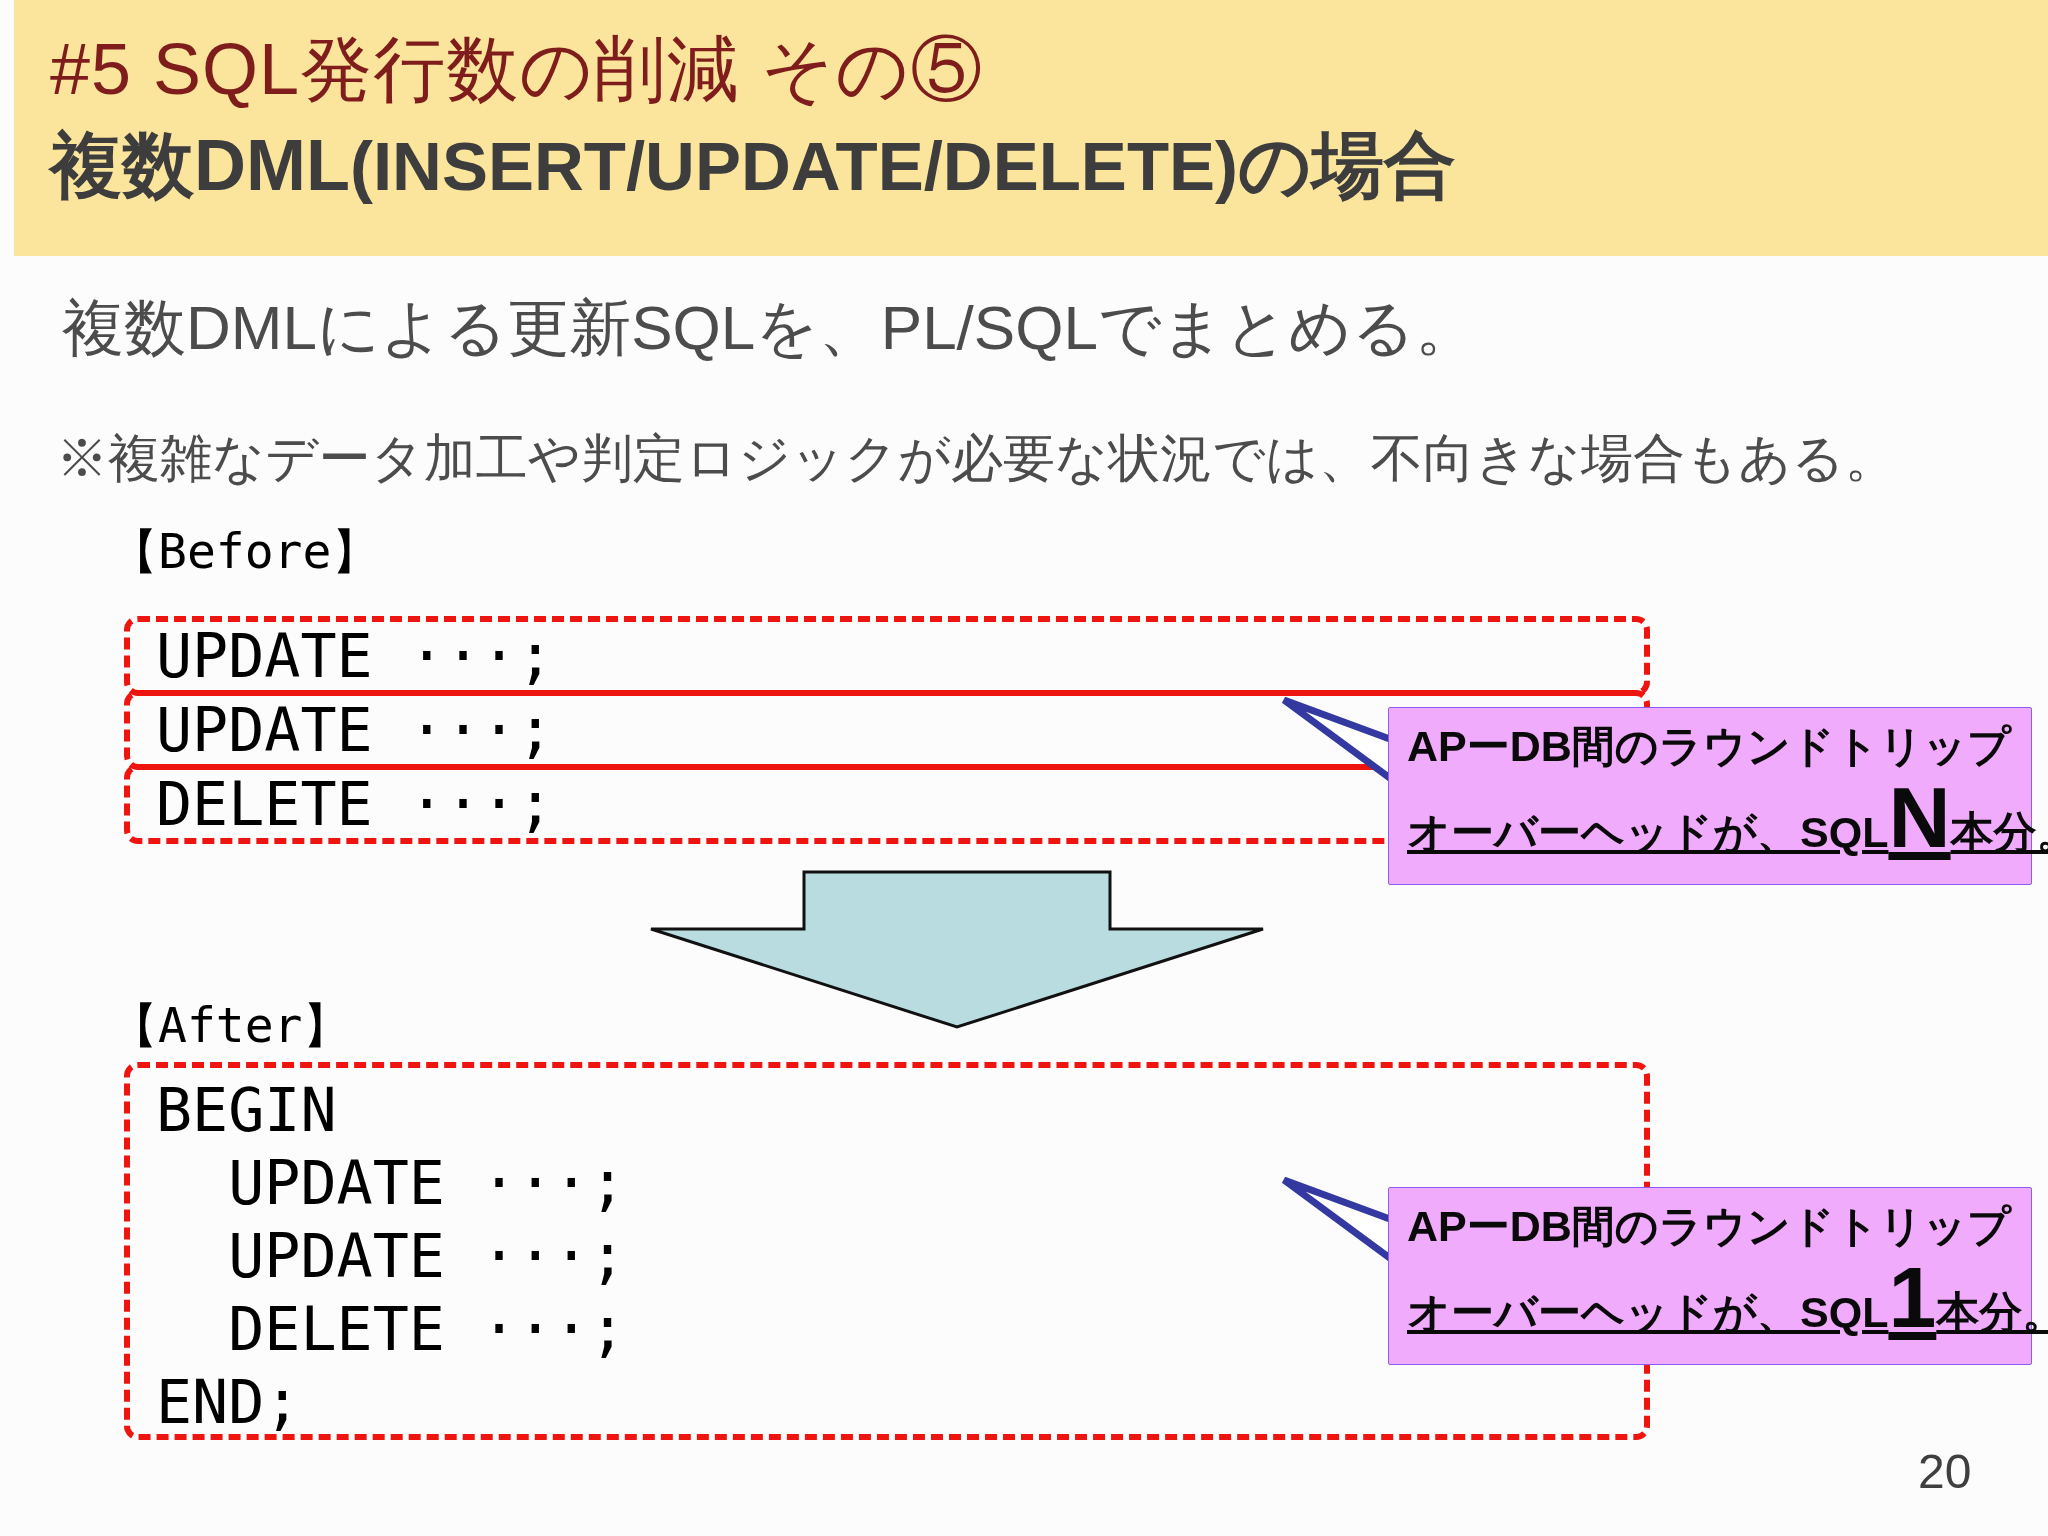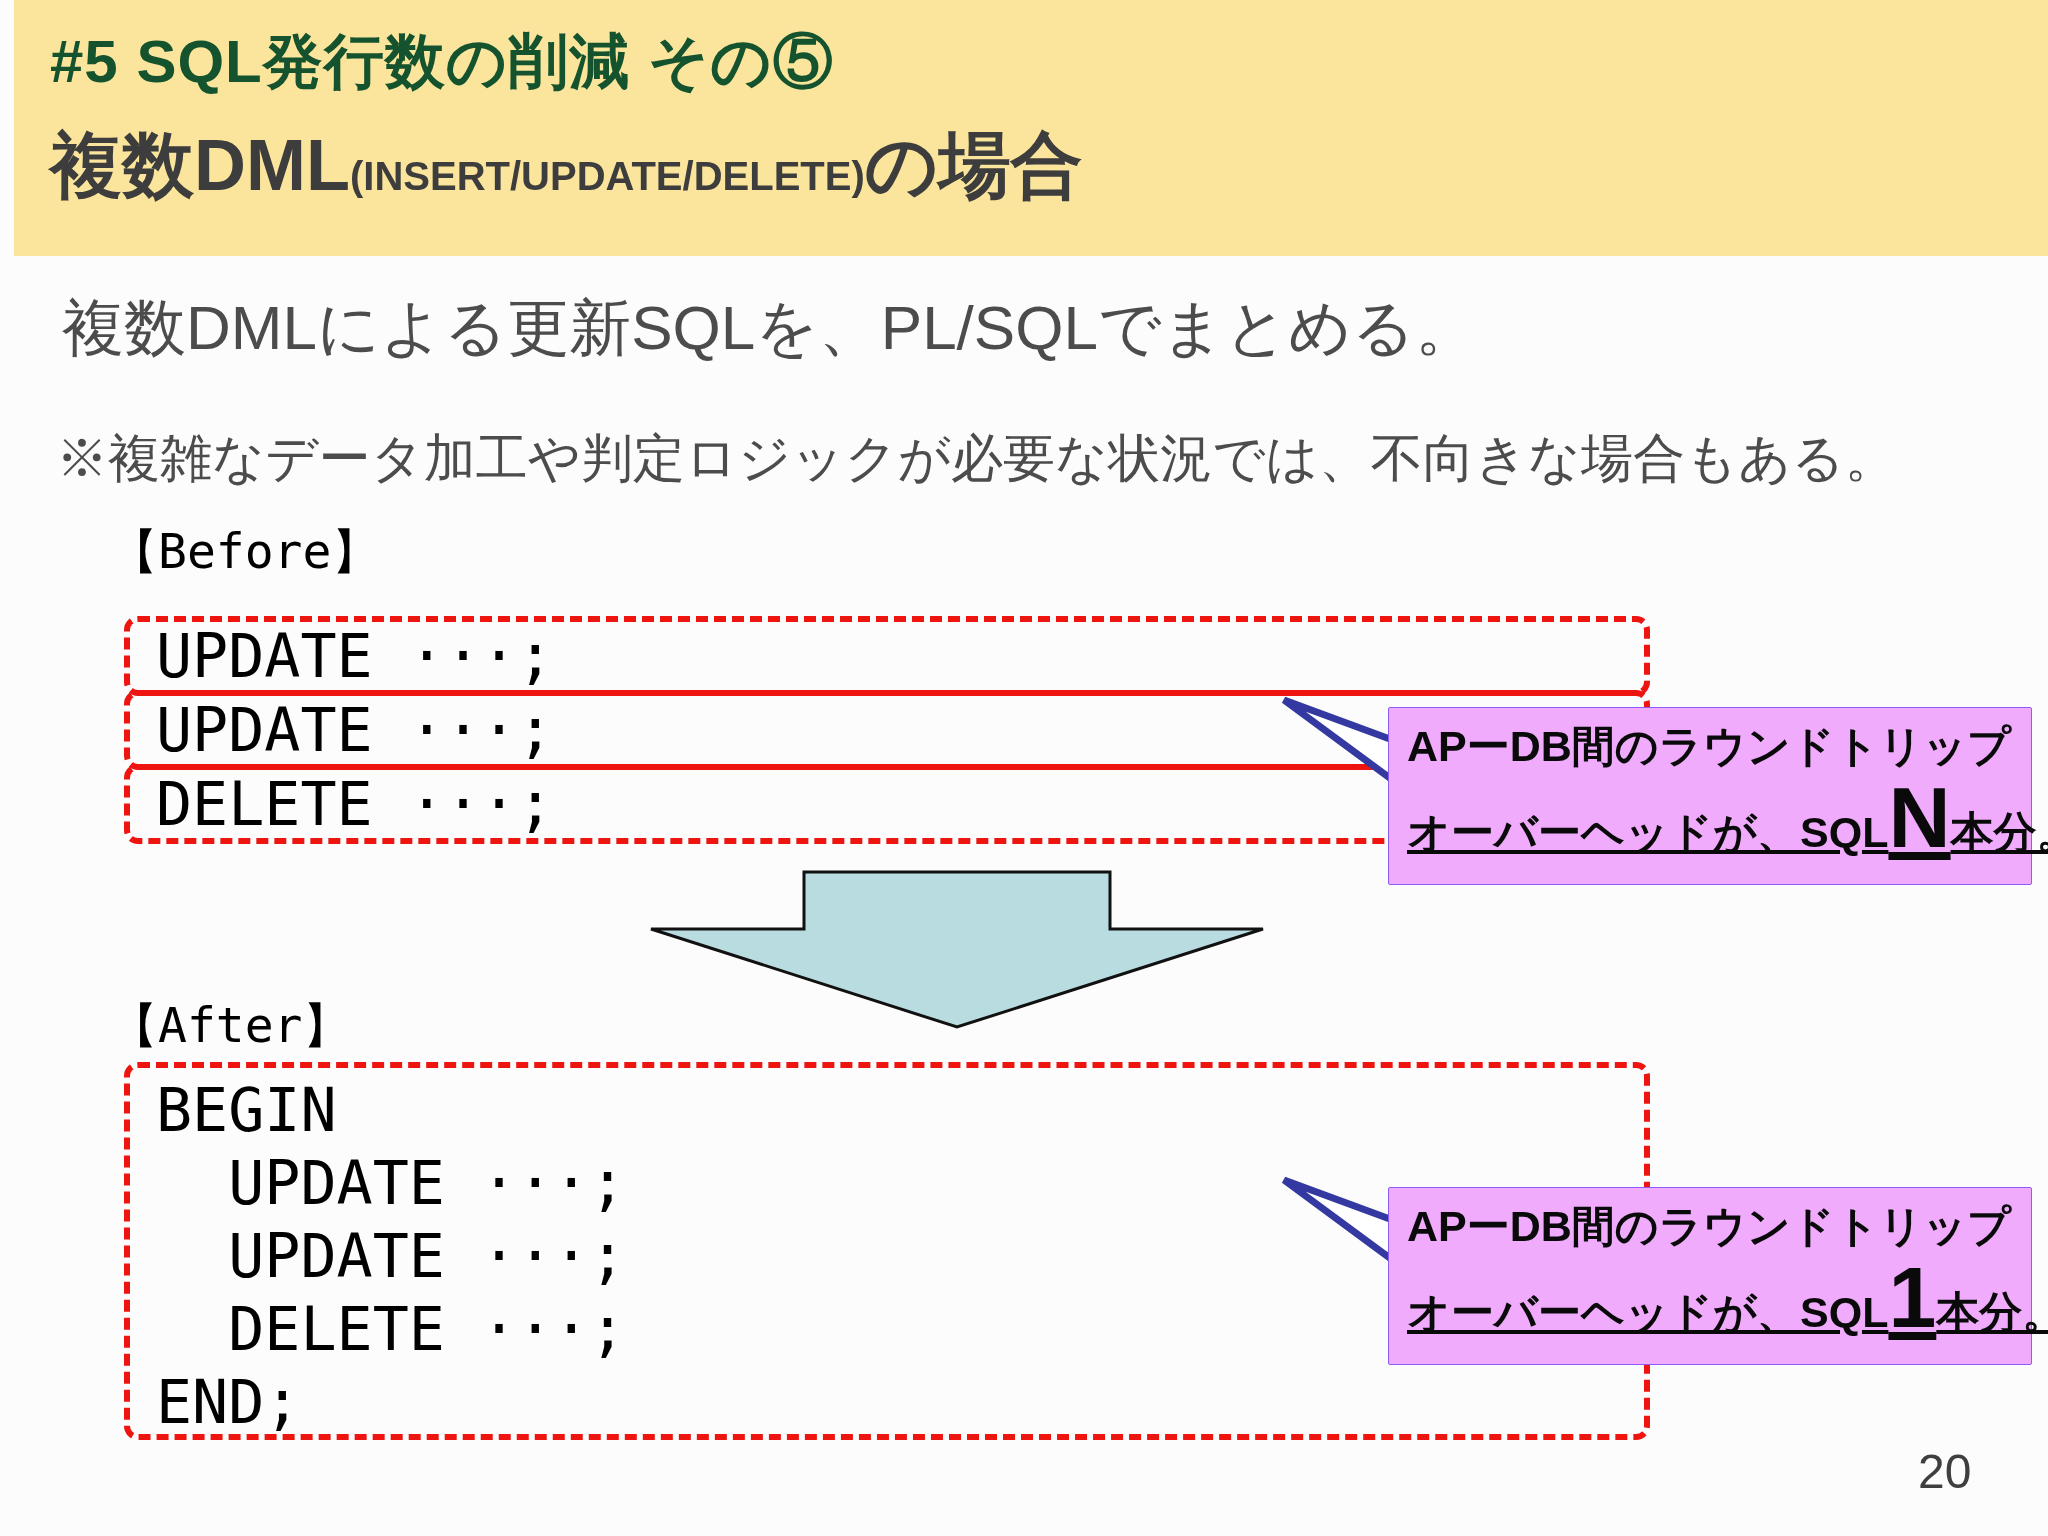--- a/index.html
+++ b/index.html
@@ -8,27 +8,27 @@
     background:#fcfcfc;
     font-family:"Liberation Sans", sans-serif;
   }
   
   .banner{
     position:absolute;left:14px;top:0;right:0;height:256px;
     background:#fbe59c;
   }
   .title-line1{
     position:absolute;left:50px;top:22px;
-    font-size:60px;font-weight:bold;color:#14532d;letter-spacing:1px;white-space:nowrap;
+    font-size:72px;font-weight:normal;color:#7f1d1d;letter-spacing:1px;white-space:nowrap;
   }
   .title-line2{
     position:absolute;left:50px;top:118px;white-space:nowrap;color:#3d3d3d;font-weight:bold;
   }
   .title-line2 .big{font-size:72px;}
-  .title-line2 .small{font-size:40px;}
+  .title-line2 .small{font-size:69px;}
   
   .lead{
     position:absolute;left:62px;top:286px;
     font-size:62px;color:#4c4c4c;white-space:nowrap;
   }
   .note{
     position:absolute;left:56px;top:424px;
     font-size:52px;color:#4c4c4c;white-space:nowrap;
   }
   

